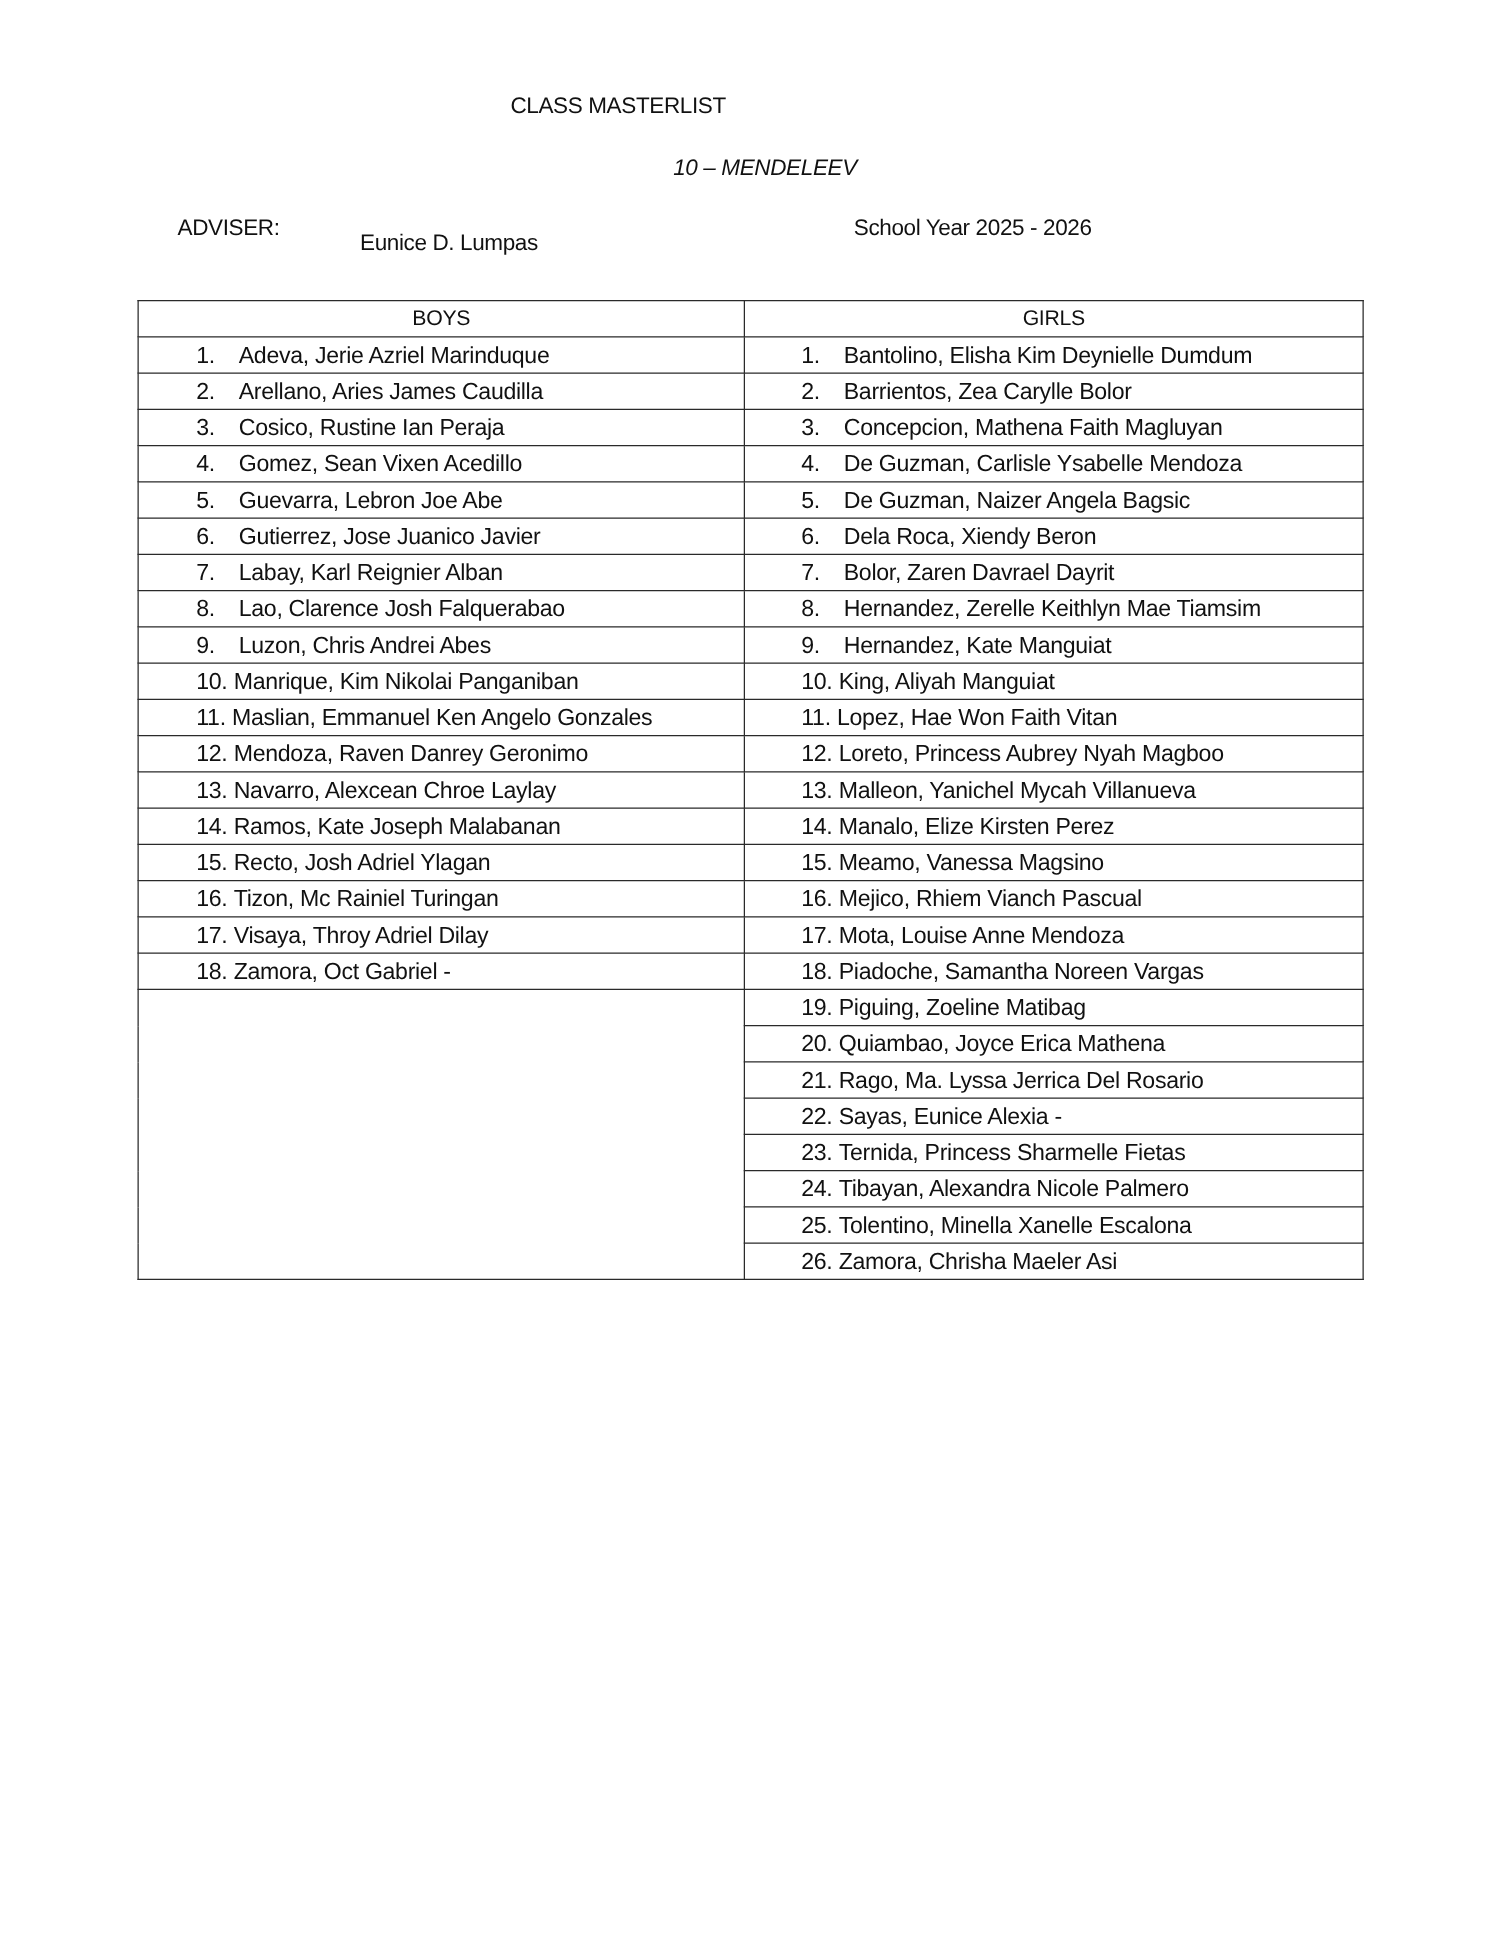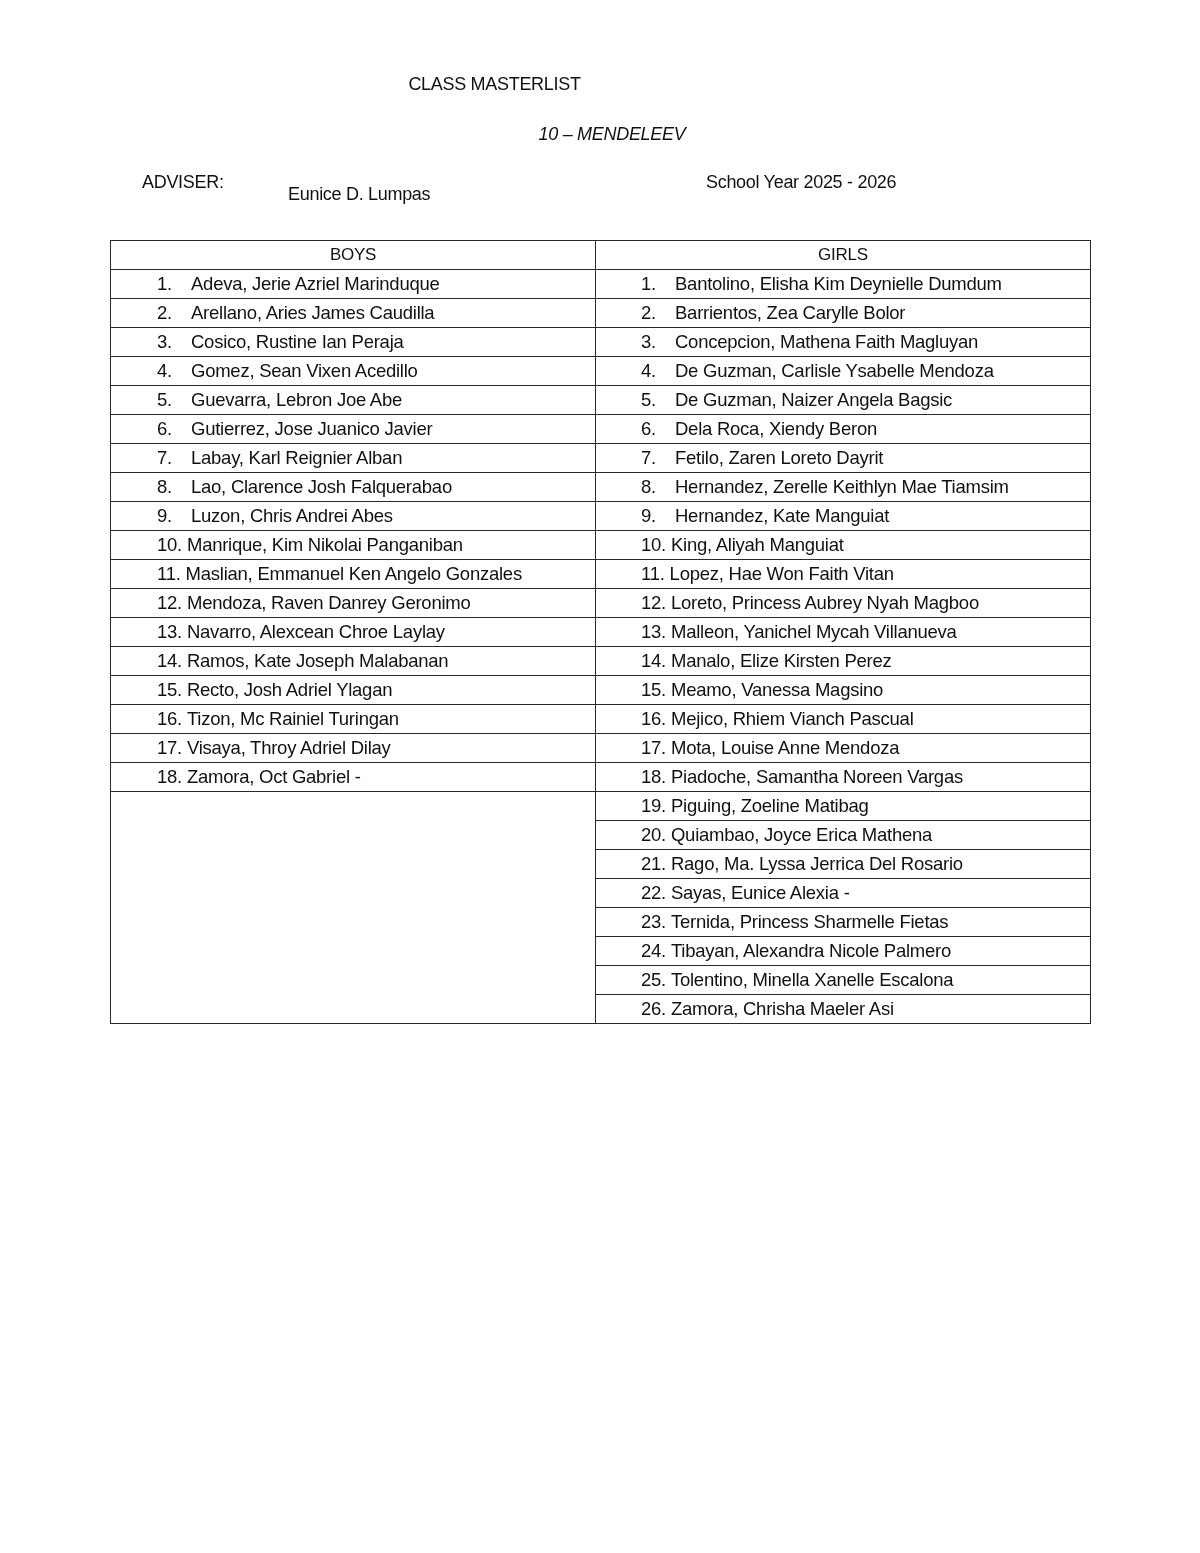--- a/index.html
+++ b/index.html
@@ -15,21 +15,21 @@
     .section-title {
       position: absolute; top: 124px; left: 12px; width: 1200px;
       text-align: center; font-size: 18px; letter-spacing: -0.3px; font-style: italic;
     }
     .adviser-row {
       position: absolute; top: 172px; left: 0; width: 1068px; height: 24px;
       font-size: 18px; letter-spacing: -0.3px;
     }
     .adviser-label { position: absolute; left: 142px; top: 0; }
     .adviser-name { position: absolute; left: 288px; top: 0; margin-top: 12px; }
-    .school-year { position: absolute; left: 706px; top: 0; }
+    .school-year { position: absolute; left: 683px; top: 0; }
 
     table.masterlist {
       position: absolute; left: 110px; top: 240px;
       width: 980px; border-collapse: collapse; table-layout: fixed;
       font-size: 18.5px; letter-spacing: -0.25px;
     }
     table.masterlist col.c1 { width: 485px; }
     table.masterlist col.c2 { width: 495px; }
     table.masterlist th, table.masterlist td {
       border: 1.5px solid #2a2a2a; height: 28px; padding: 0;
@@ -155,21 +155,21 @@
       <tr>
         <td class="boys">
           <div class="entry">
             <span class="num">7.</span>
             <span>Labay, Karl Reignier Alban</span>
           </div>
         </td>
         <td class="girls">
           <div class="entry">
             <span class="num">7.</span>
-            <span>Fetilo, Zaren Loreto Dayrit</span>
+            <span>Bolor, Zaren Davrael Dayrit</span>
           </div>
         </td>
       </tr>
       <tr>
         <td class="boys">
           <div class="entry">
             <span class="num">8.</span>
             <span>Lao, Clarence Josh Falquerabao</span>
           </div>
         </td>

